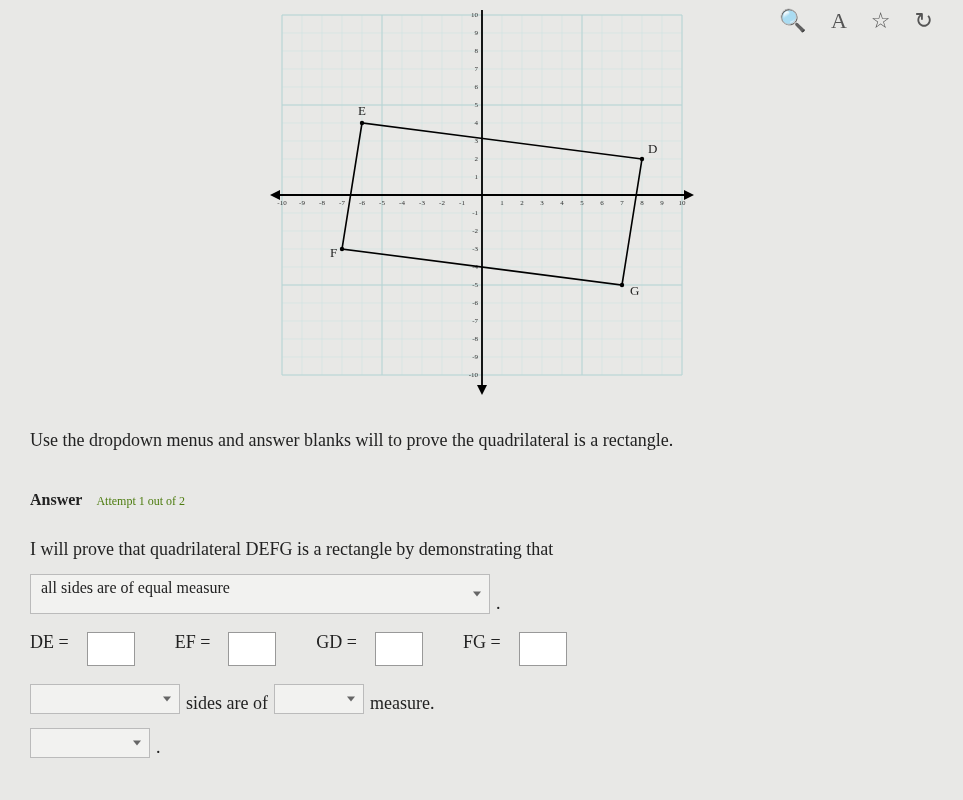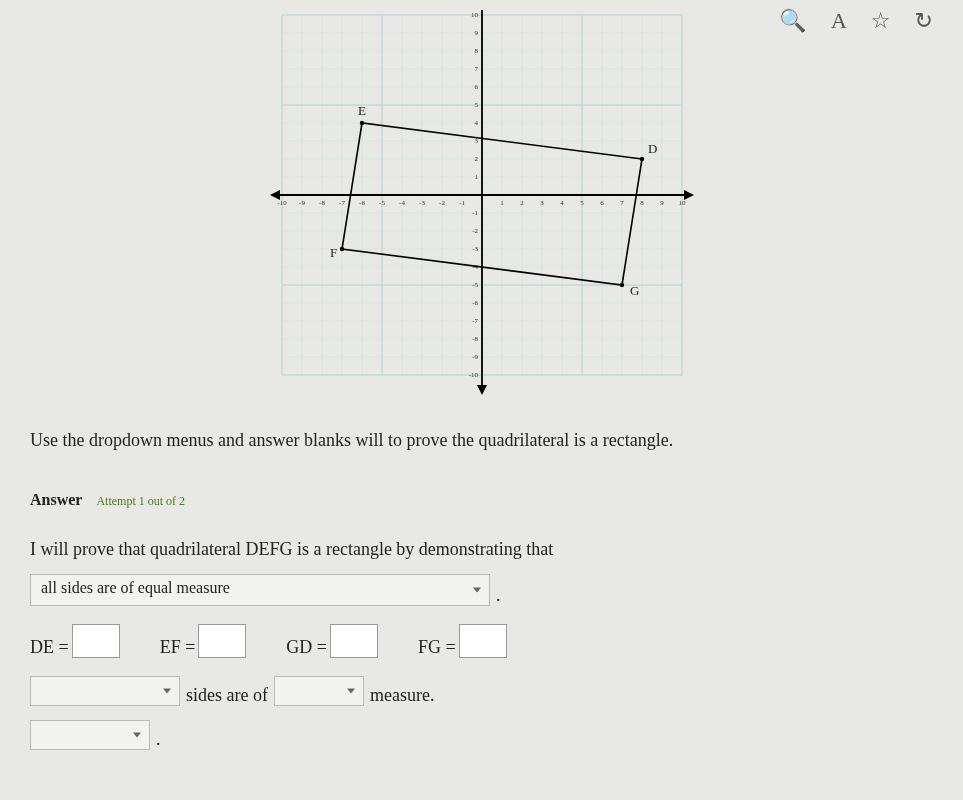--- a/index.html
+++ b/index.html
@@ -6,25 +6,25 @@
   body{margin:0;font-family:Georgia,'Times New Roman',serif;background:#e8e8e6;color:#222;width:963px}
   .page{padding:10px 30px 30px}
   .chart-area{display:flex;justify-content:center;margin-bottom:30px}
   svg{display:block}
   .prompt{font-size:18px;margin:30px 0 40px}
   .answer-section{margin-top:20px}
   .ans-header{font-size:16px;margin-bottom:30px}
   .ans-header b{font-weight:700}
   .attempt{font-size:12px;color:#4d7c0f;margin-left:10px}
   .line{font-size:18px;margin:14px 0;display:flex;align-items:flex-end;flex-wrap:wrap;gap:6px}
-  .dropdown{display:inline-flex;align-items:center;background:#f2f2f0;border:1px solid #bbb;padding:4px 26px 8px 10px;position:relative;font-size:16px;min-height:30px}
+  .dropdown{display:inline-flex;align-items:center;background:#f2f2f0;border:1px solid #bbb;padding:4px 26px 16px 10px;position:relative;font-size:16px;min-height:30px}
   .dropdown::after{content:"";position:absolute;right:8px;top:50%;width:0;height:0;border-left:4px solid transparent;border-right:4px solid transparent;border-top:5px solid #666;transform:translateY(-50%)}
   .nbox{display:inline-block;width:48px;height:34px;border:1px solid #999;background:#fff;vertical-align:middle}
   .eq-row{display:flex;align-items:center;gap:40px;margin:18px 0;font-size:18px}
-  .eq{display:flex;align-items:flex-end;gap:3px}
+  .eq{display:flex;align-items:flex-start;gap:18px}
   .cursor-text{position:relative}
   .toolbar-icons{position:absolute;top:8px;right:30px;display:flex;gap:24px;color:#555;font-size:22px}
   .toolbar-icons span{display:inline-block}
 </style>
 </head>
 <body>
 
 <div class="toolbar-icons">
   <span>🔍</span>
   <span>A</span>

